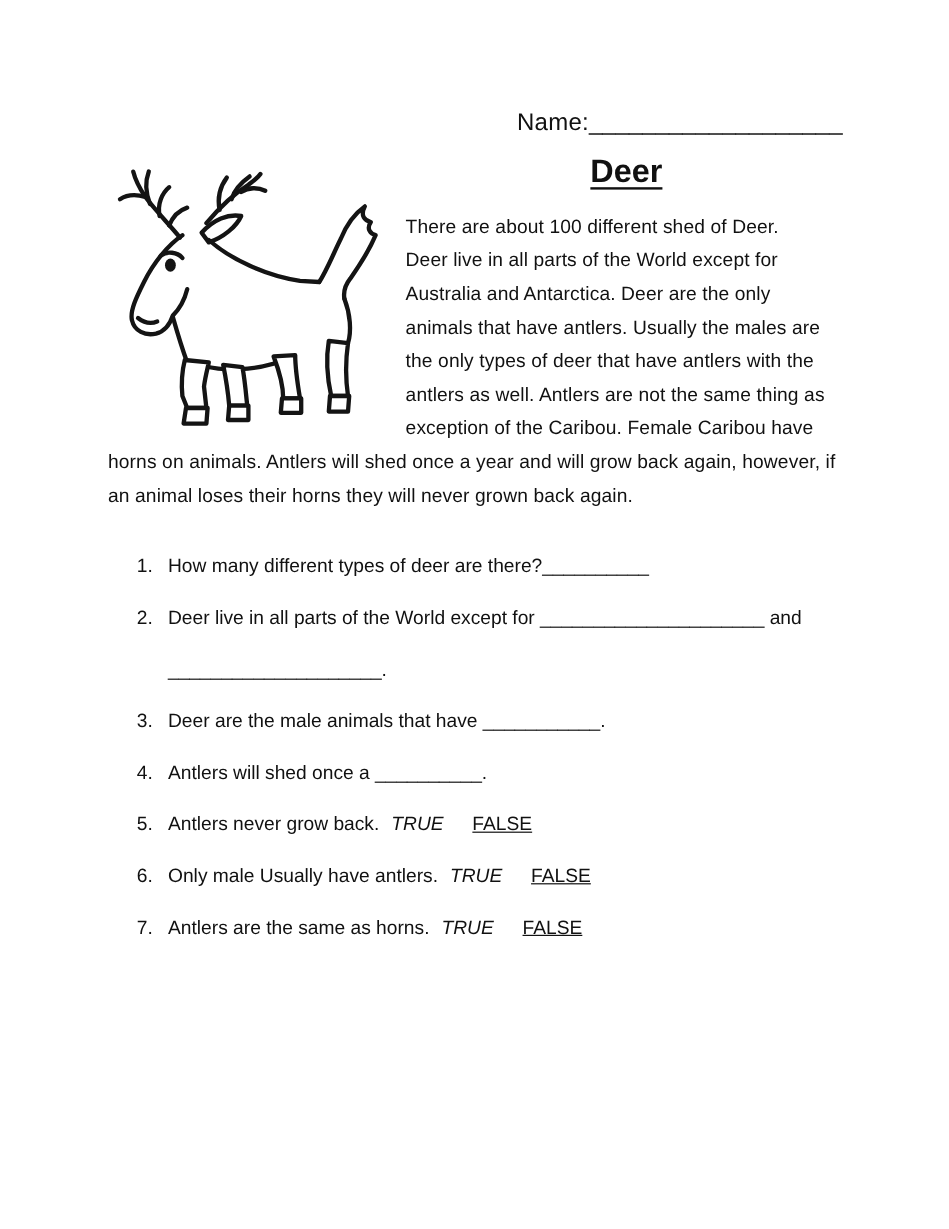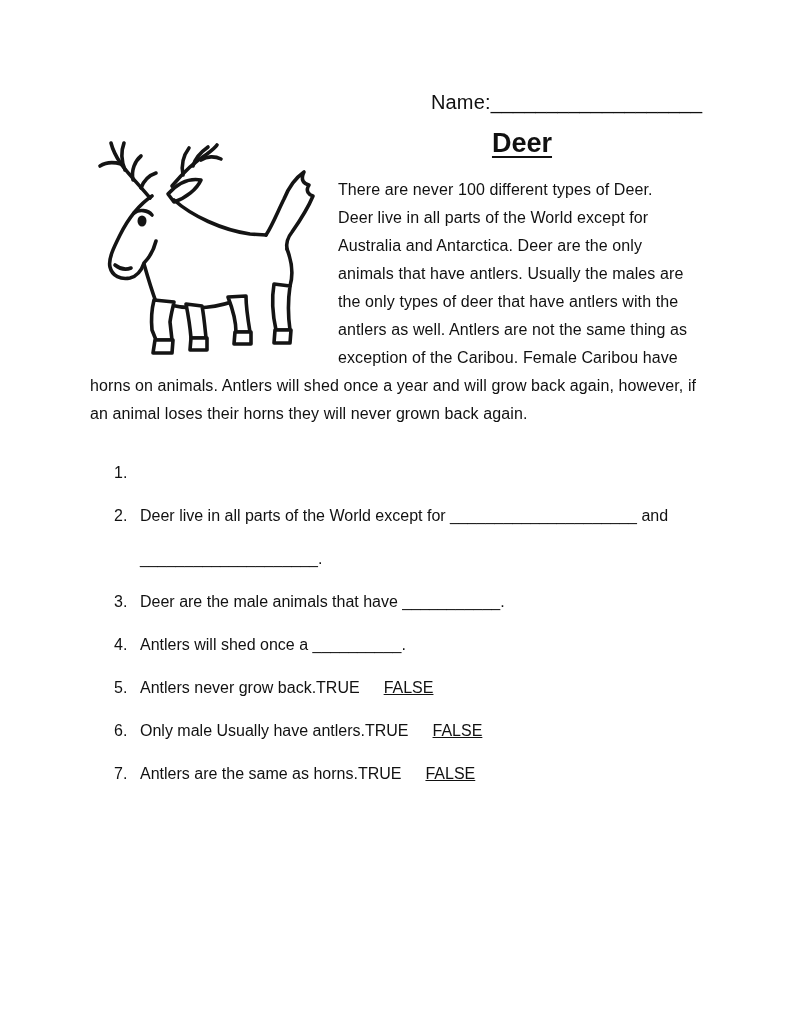--- a/index.html
+++ b/index.html
@@ -61,21 +61,21 @@
     align-items: baseline;
     font-size: 16px;
     line-height: 22px;
     margin-bottom: 21px;
     white-space: nowrap;
   }
   .q-num {
     flex: 0 0 26px;
     width: 26px;
   }
-  .q-true { margin-left: 0; }
+  .q-true { margin-left: 10px; font-style: italic; }
   .q-false { margin-left: 24px; text-decoration: underline; }
   svg .ink { stroke: #141414; stroke-width: 3.6; fill: none; stroke-linecap: round; stroke-linejoin: round; }
   svg .ink-fill { stroke: #141414; stroke-width: 3.6; fill: #ffffff; stroke-linecap: round; stroke-linejoin: round; }
 </style>
 </head>
 <body>
 
 <div class="page">
 
   <div class="name-line">
@@ -120,35 +120,36 @@
       <path class="ink-fill" d="M92,170 C94,180 96,192 97,204 L112,204 C111,194 110,182 108,172 Z"></path>
       <path class="ink-fill" d="M97,204 L113,204 L113,216 L96,216 Z"></path>
       <path class="ink-fill" d="M134,163 C139,176 142,188 142,198 L156,198 C154,186 152,174 152,162 Z"></path>
       <path class="ink-fill" d="M141,198 L157,198 L157,210 L140,210 Z"></path>
       <path class="ink-fill" d="M180,150 C178,162 178,178 182,196 L196,196 C194,182 194,166 196,152 Z"></path>
       <path class="ink-fill" d="M181,196 L197,196 L196,209 L180,209 Z"></path>
     </svg>
 
     <h1 class="worksheet-title"><span>Deer</span></h1>
 
-    <div class="intro-line">There are never 100 different types of Deer.</div>
+    <div class="intro-line">There are about 100 different shed of Deer.</div>
     <div class="intro-line">Deer live in all parts of the World except for</div>
     <div class="intro-line">Australia and Antarctica. Deer are the only</div>
     <div class="intro-line">animals that have antlers. Usually the males are</div>
     <div class="intro-line">the only types of deer that have antlers with the</div>
     <div class="intro-line">antlers as well. Antlers are not the same thing as</div>
     <div class="intro-line">exception of the Caribou. Female Caribou have</div>
     <div class="intro-line">horns on animals. Antlers will shed once a year and will grow back again, however, if</div>
     <div class="intro-line">an animal loses their horns they will never grown back again.</div>
   </div>
 
   <div class="questions">
 
     <div class="q-row">
       <span class="q-num">1.</span>
+      <span class="q-text">How many different types of deer are there?__________</span>
     </div>
 
     <div class="q-row">
       <span class="q-num">2.</span>
       <span class="q-text">Deer live in all parts of the World except for _____________________ and</span>
     </div>
 
     <div class="q-row">
       <span class="q-num"></span>
       <span class="q-text">____________________.</span>

